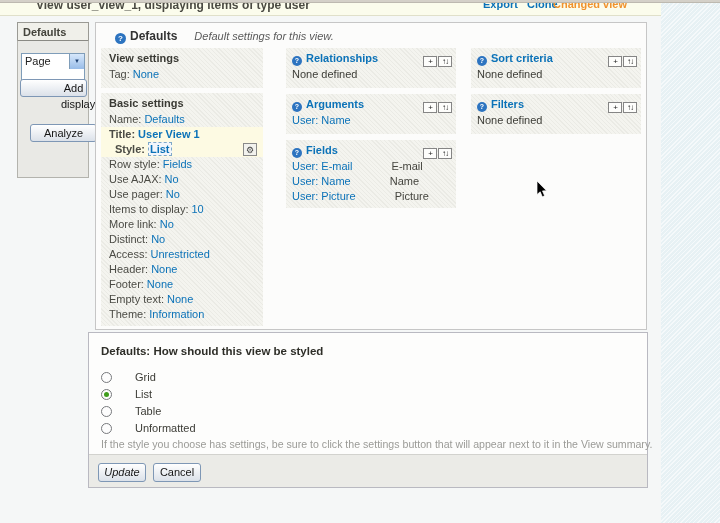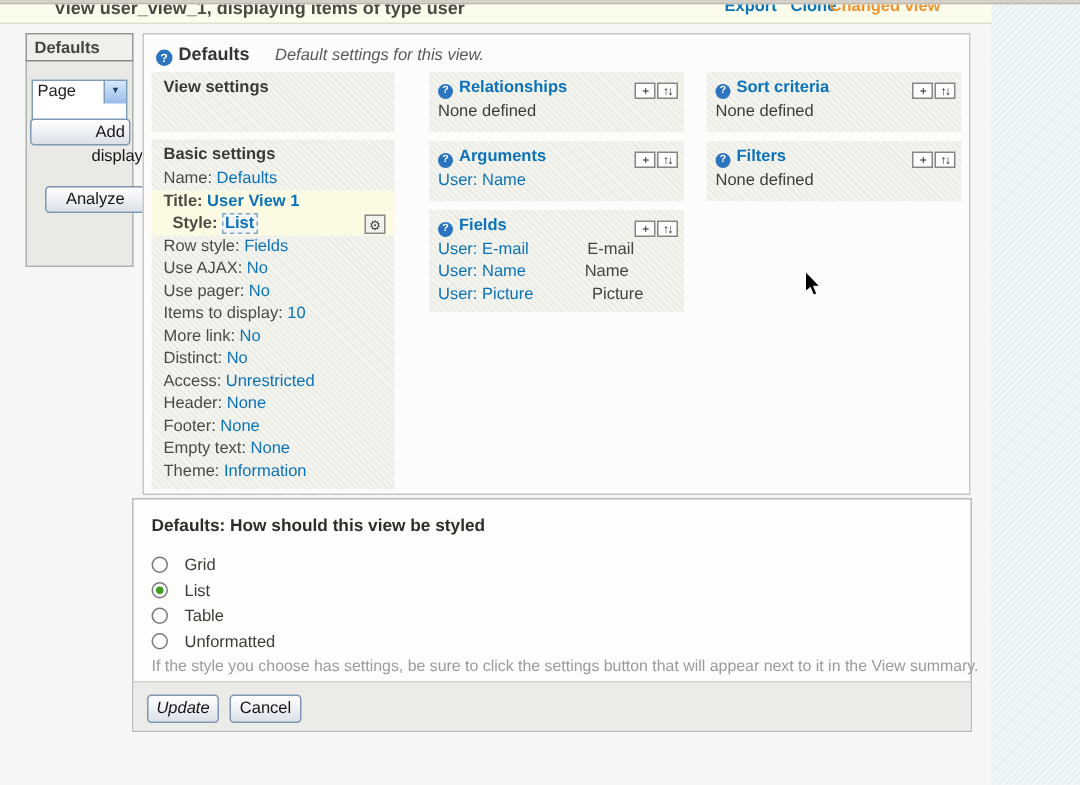--- a/index.html
+++ b/index.html
@@ -38,21 +38,21 @@
     font-size:6px; line-height:15px; text-align:center; color:#1c3f70; }
   .btn { border:1px solid #7e97b5; border-radius:3px;
     background:linear-gradient(#ffffff,#dbe1e9); color:#151515;
     text-align:center; line-height:16px; font-size:11px; cursor:pointer; }
   #add-display-btn { position:absolute; left:2px; top:38px; width:67px; height:18px;padding-left:40px; }
   #analyze-btn { position:absolute; left:12px; top:83px; width:67px; height:18px; }
 
   
   #main-panel { position:absolute; left:95px; top:22px; width:552px; height:308px;
     background:#fcfcfb; border:1px solid #c6c6c6; }
-  #main-header { position:absolute; left:8px; top:6px; white-space:nowrap; }
+  #main-header { position:absolute; left:19px; top:6px; white-space:nowrap; }
   .qicon { display:inline-block; width:11px; height:11px; border-radius:50%;
     background:#2d74c0; color:#fff; font-weight:bold; font-size:8px; line-height:11px;
     text-align:center; vertical-align:-1px; }
   #main-title { font-weight:bold; font-size:12px; color:#333; margin-left:4px; }
   #main-subtitle { font-style:italic; color:#5a5a5a; margin-left:17px; }
 
   .box { position:absolute; background-color:#f4f4ef; padding-top:3px; }
   .box-title { font-weight:bold; color:#3a3a34; height:16px; line-height:15px; padding:0 8px; }
   .brow { position:relative; height:15px; line-height:15px; padding:0 8px; white-space:nowrap; }
   .brow .lbl { color:#4b4b45; margin-right:3px; }
@@ -77,21 +77,21 @@
 
   
   #style-panel { position:absolute; left:88px; top:332px; width:560px; height:156px;
     background:#fdfdfc; border:1px solid #b9b9c1; }
   #style-title { position:absolute; left:12px; top:12px; font-weight:bold; font-size:11.5px; color:#2e2e28; }
   .ropt { position:absolute; left:12px; height:14px; line-height:13px; cursor:pointer; white-space:nowrap; }
   .radio { display:inline-block; width:11px; height:11px; border-radius:50%;
     border:1px solid #77797c; background:#fdfdfd; vertical-align:-2px; position:relative; }
   .radio.on::after { content:""; position:absolute; left:2px; top:2px; width:5px; height:5px;
     border-radius:50%; background:#3f9c1c; }
-  .ropt .rlbl { margin-left:11px; color:#3c3c36; }
+  .ropt .rlbl { margin-left:23px; color:#3c3c36; }
   #style-desc { position:absolute; left:12px; top:105px; color:#9b9b97; font-size:10.6px; white-space:nowrap; }
   #style-btnrow { position:absolute; left:0; top:121px; width:558px; height:33px;
     background:#ebebe7; border-top:1px solid #d2d2ce; }
   #update-btn { position:absolute; left:9px; top:8px; width:48px; height:19px;font-style:italic; }
   #cancel-btn { position:absolute; left:64px; top:8px; width:48px; height:19px; }
 
   
   #mouse-cursor { position:absolute; left:536px; top:181px; width:11px; height:17px; }
 </style>
 </head>
@@ -118,20 +118,23 @@
   <div id="analyze-btn" class="btn">Analyze</div>
 </div>
 
 <div id="main-panel">
   <div id="main-header">
     <span class="qicon">?</span><span id="main-title">Defaults</span><span id="main-subtitle">Default settings for this view.</span>
   </div>
 
   <div class="box tex" style="left:5px; top:25px; width:162px; height:40px;">
     <div class="box-title">View settings</div>
+    <div class="brow">
+      <span class="lbl">Tag:</span><a class="val">None</a>
+    </div>
   </div>
 
   <div class="box tex" style="left:5px; top:70px; width:162px; height:233px;">
     <div class="box-title">Basic settings</div>
     <div class="brow">
       <span class="lbl">Name:</span><a class="val">Defaults</a>
     </div>
     <div class="brow hl bld">
       <span class="lbl">Title:</span><a class="val">User View 1</a>
     </div>

